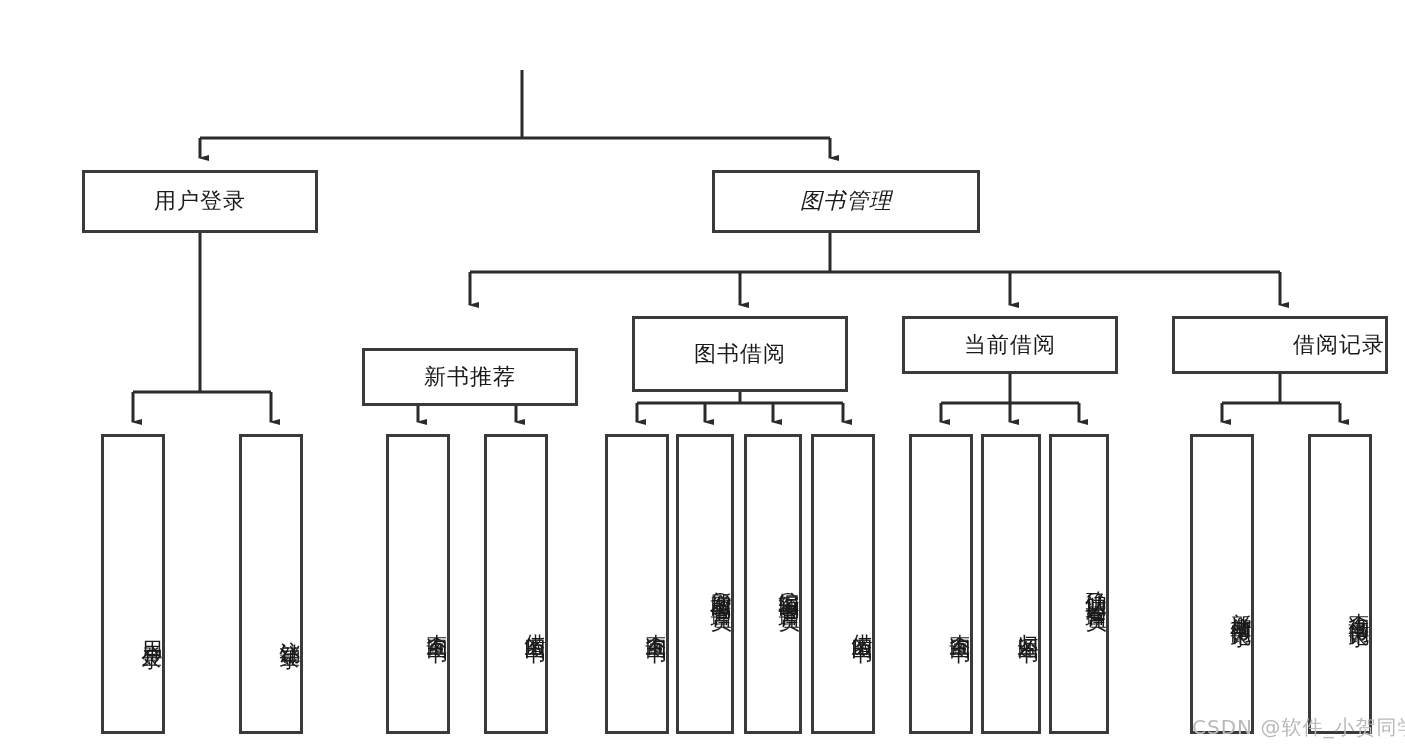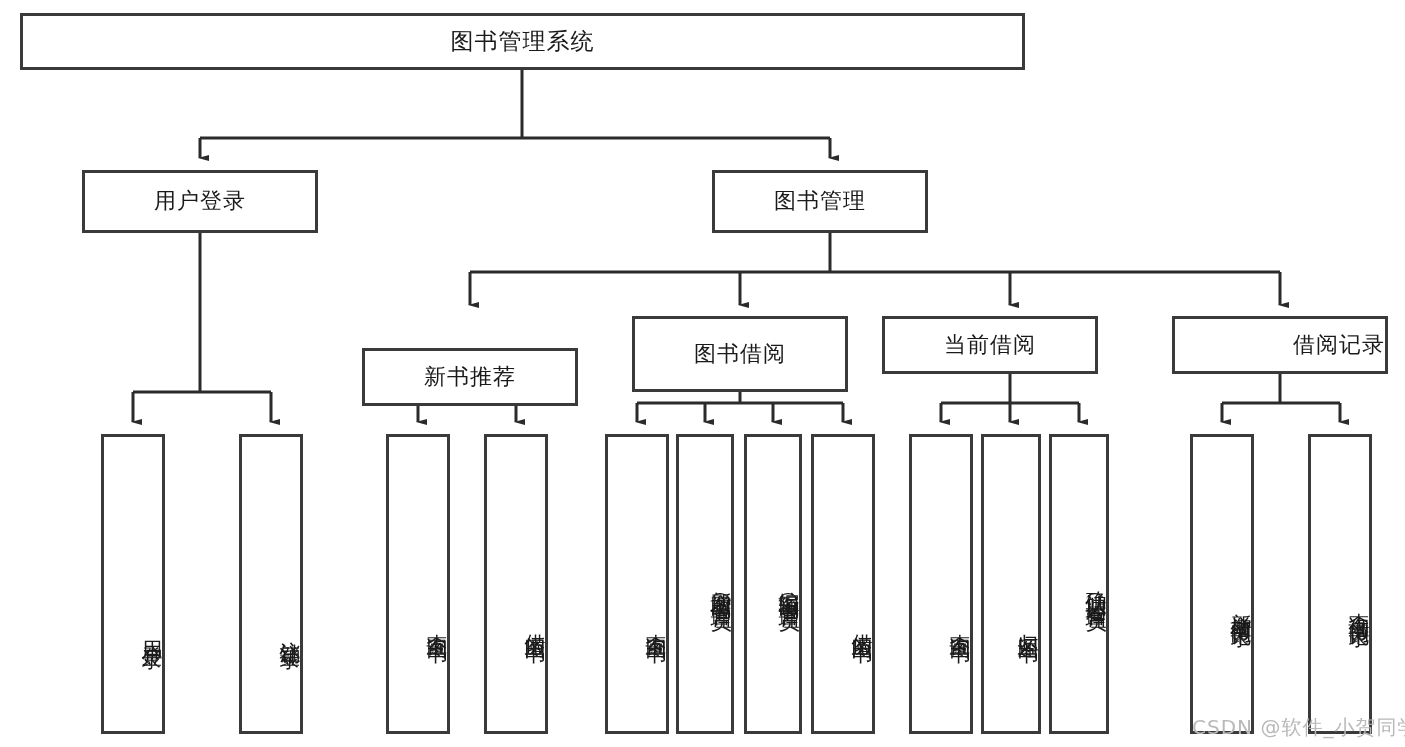--- a/index.html
+++ b/index.html
@@ -114,38 +114,35 @@
       <path d="M 1010 403 L 1010 422" marker-end="url(#arrow)"></path>
       <path d="M 1079 403 L 1079 422" marker-end="url(#arrow)"></path>
 
       <path d="M 1280 374 L 1280 403"></path>
       <path d="M 1222 403 L 1340 403"></path>
       <path d="M 1222 403 L 1222 422" marker-end="url(#arrow)"></path>
       <path d="M 1340 403 L 1340 422" marker-end="url(#arrow)"></path>
     </g>
   </svg>
 
-  <div class="node h root" style="left:20px; top:13px; width:1005px; height:57px;">
-    <span>图书管理系统</span>
-  </div>
 
   <div class="node h" style="left:82px; top:170px; width:236px; height:63px;">
     <span>用户登录</span>
   </div>
-  <div class="node h" style="left:712px; top:170px; width:216px; height:63px;">
+  <div class="node h" style="left:712px; top:170px; width:268px; height:63px;font-style:italic;">
     <span>图书管理</span>
   </div>
 
   <div class="node h" style="left:362px; top:316px; width:216px; height:58px;margin-top:32px;">
     <span>新书推荐</span>
   </div>
   <div class="node h" style="left:632px; top:316px; width:216px; height:76px;">
     <span>图书借阅</span>
   </div>
-  <div class="node h" style="left:882px; top:316px; width:216px; height:58px;">
+  <div class="node h" style="left:902px; top:316px; width:216px; height:58px;">
     <span>当前借阅</span>
   </div>
   <div class="node h" style="left:1172px; top:316px; width:216px; height:58px;justify-content:flex-end;">
     <span>借阅记录</span>
   </div>
 
   <div class="node v" style="left:101px; top:434px; width:64px; height:300px; padding-top:92px;">
     <span class="vlabel">用户登录</span>
   </div>
   <div class="node v" style="left:239px; top:434px; width:64px; height:300px; padding-top:92px;">

